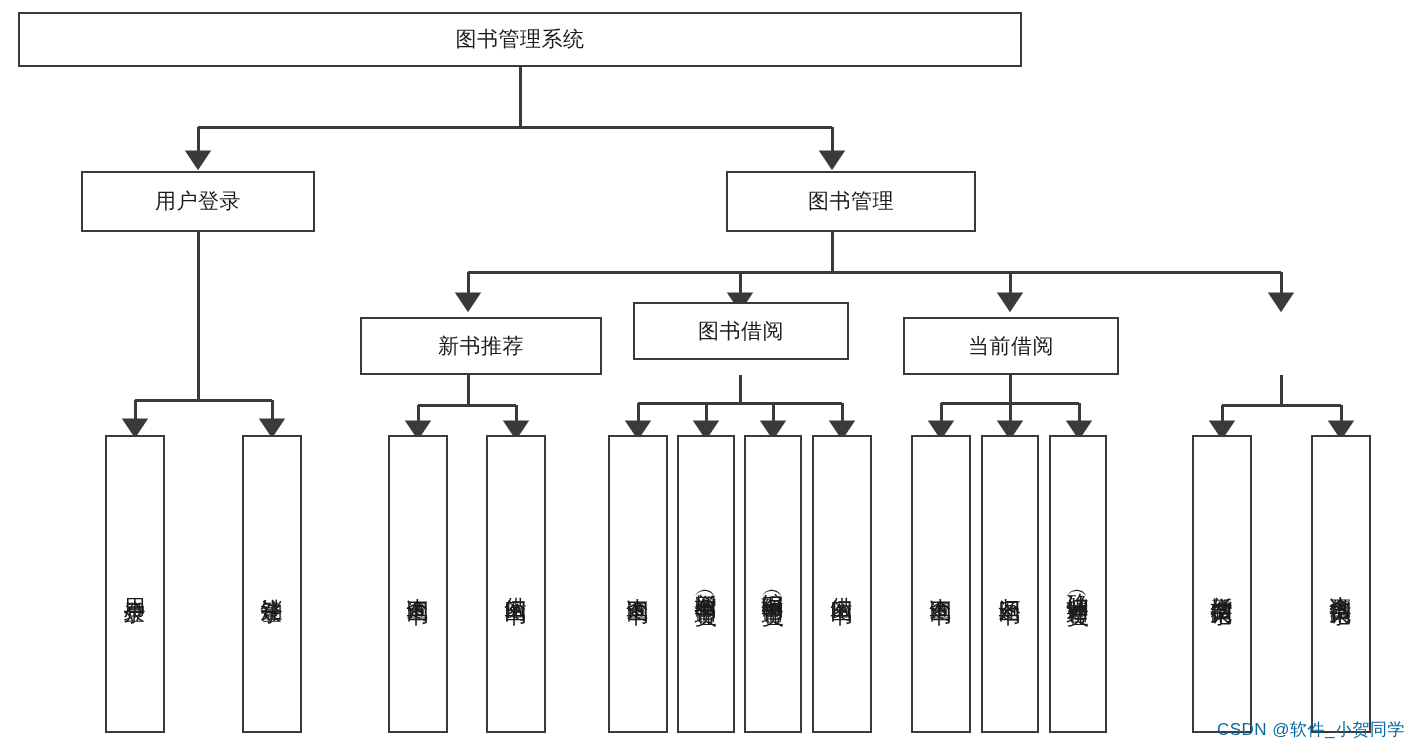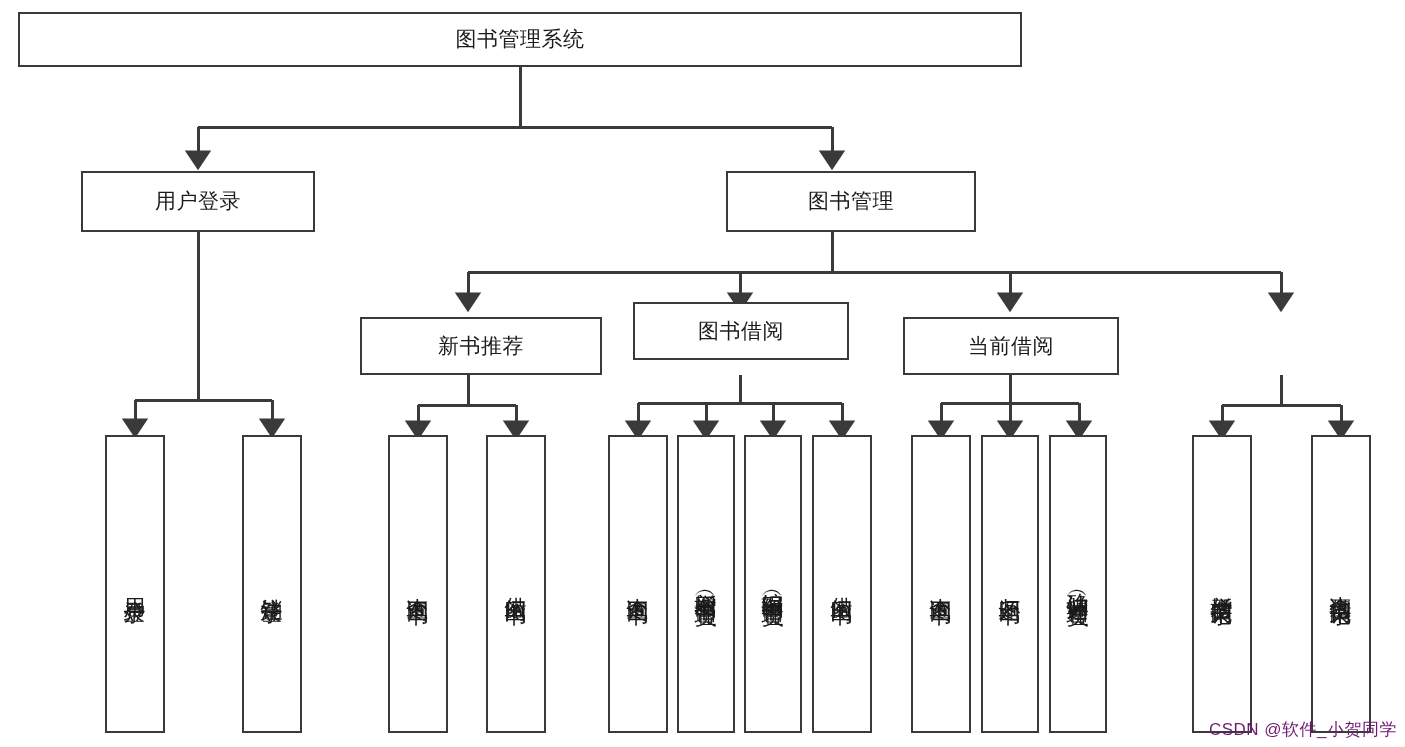--- a/index.html
+++ b/index.html
@@ -61,24 +61,24 @@
   .node.v .lbl {
     writing-mode: vertical-rl;
     text-orientation: upright;
     font-size: 22px;
     line-height: 1.05;
     letter-spacing: 2px;
     max-height: 100%;
   }
   #watermark {
     position: absolute;
-    right: 8px;
+    right: 0;
     bottom: 6px;
     font-size: 17px;
-    color: #701a75;
+    color: #0369a1;
     white-space: nowrap;
     z-index: 3;
     letter-spacing: 0.5px;
   }
 </style>
 </head>
 <body>
 
 <div id="canvas">
 

